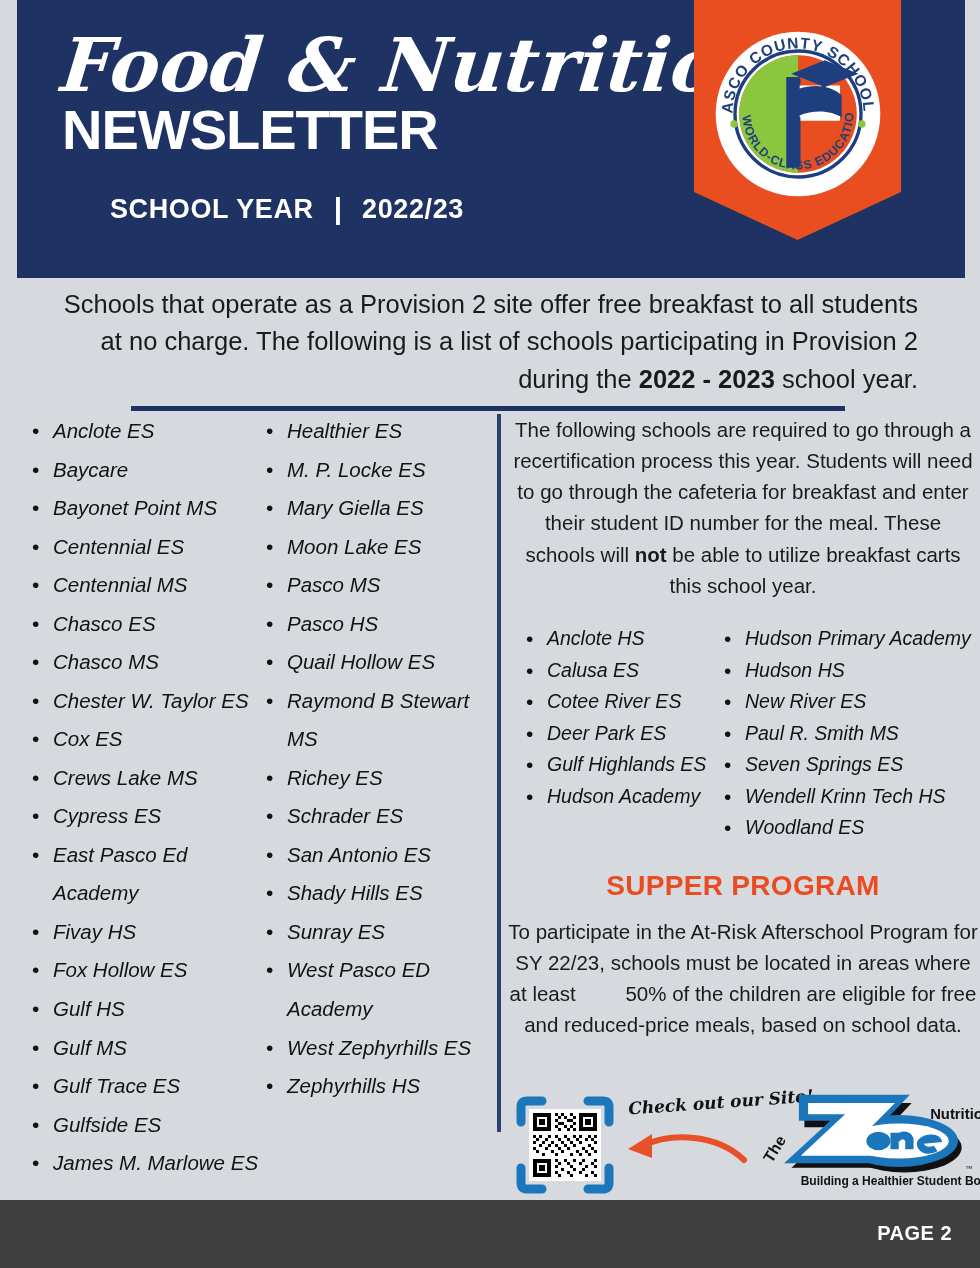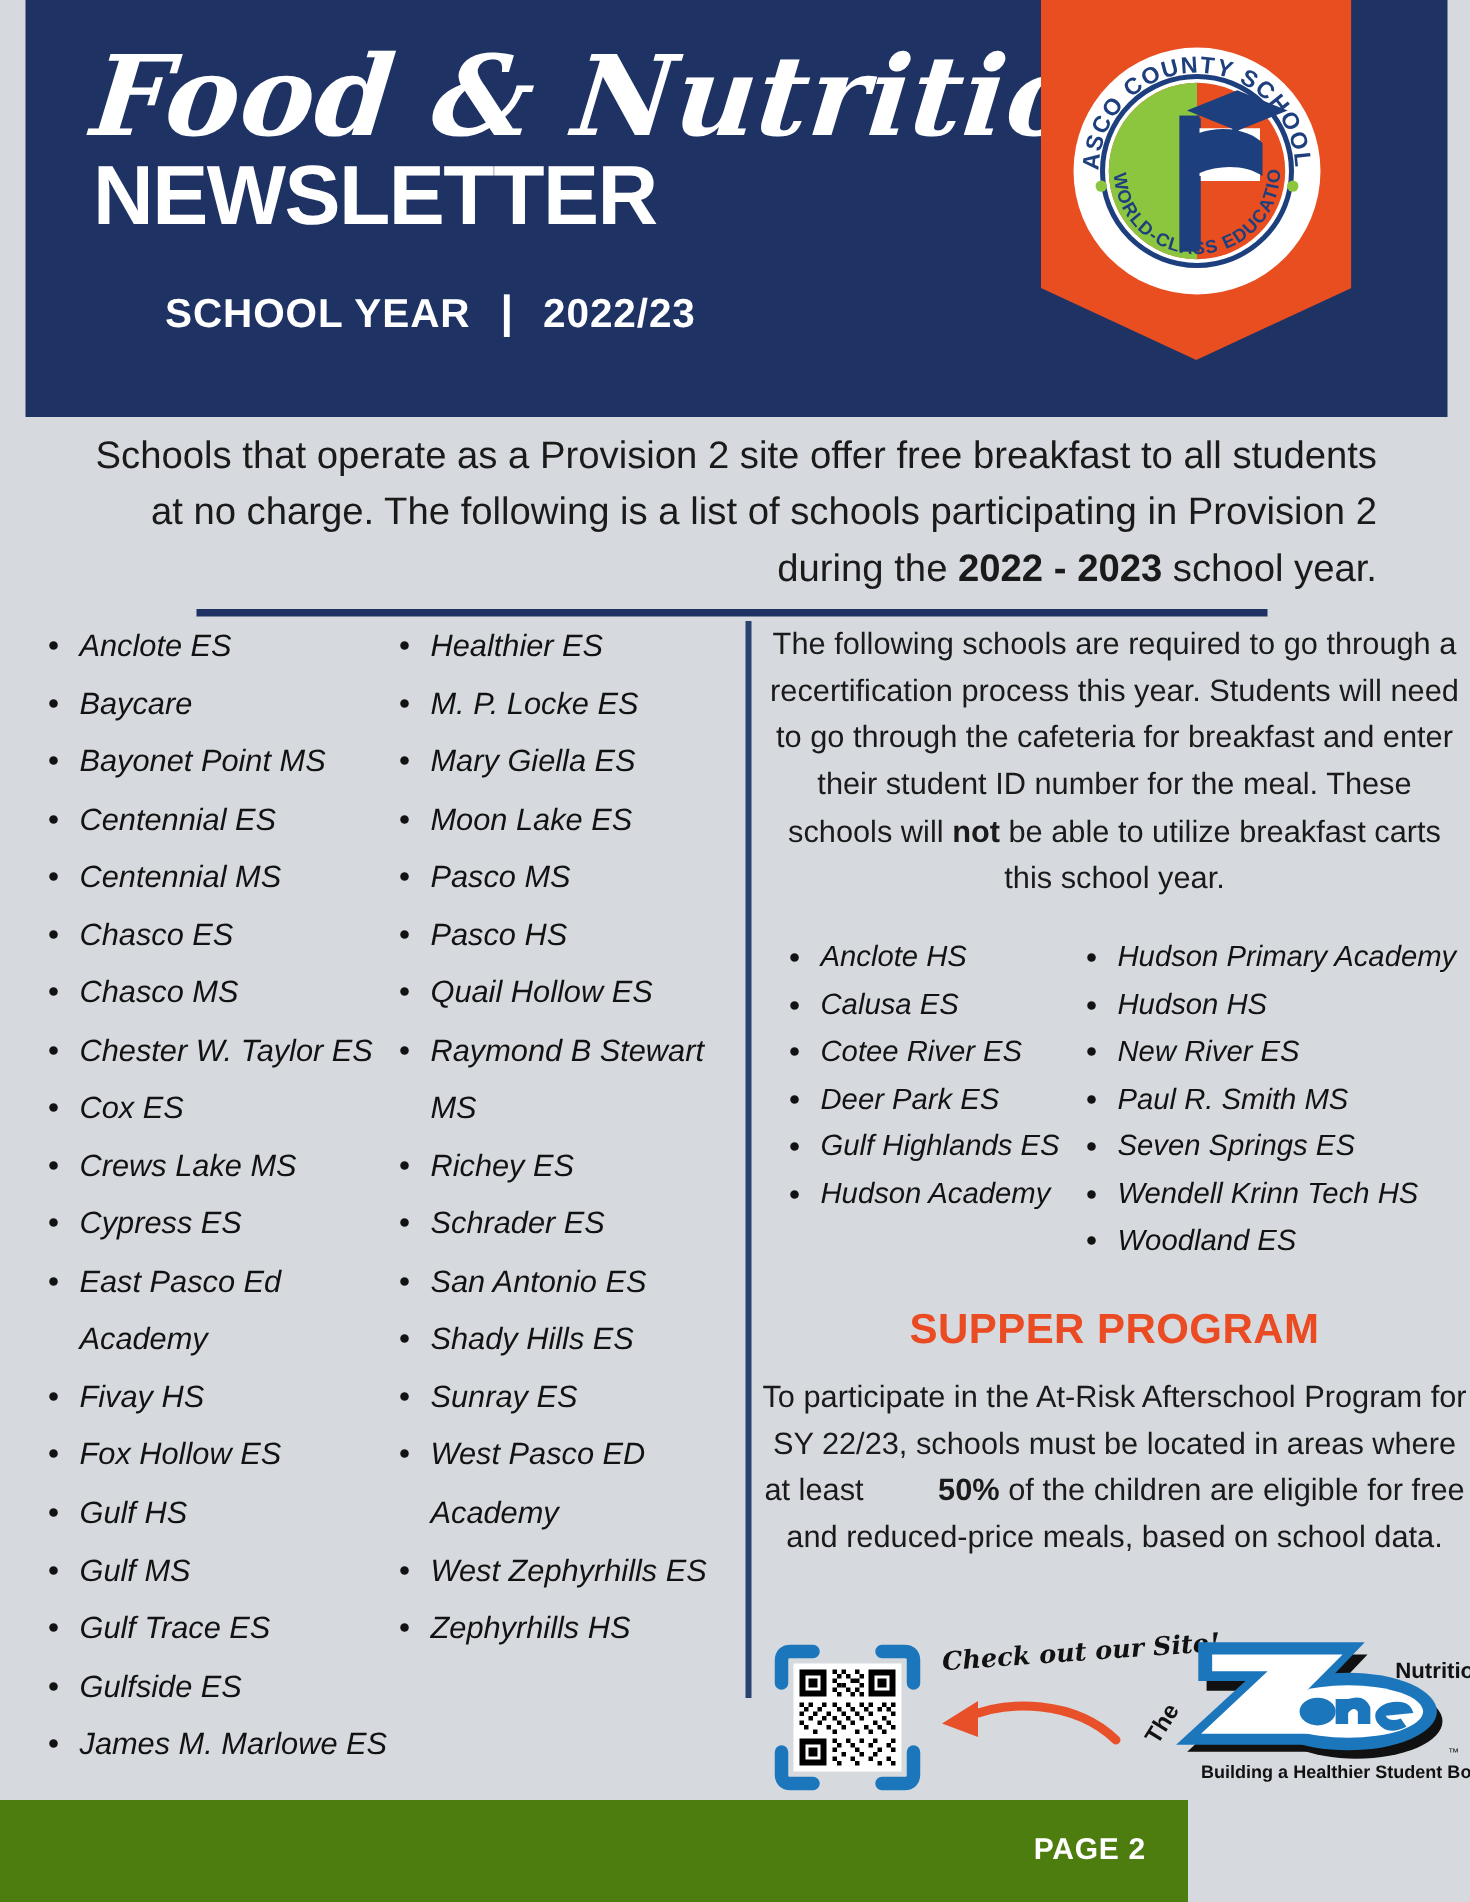--- a/index.html
+++ b/index.html
@@ -203,21 +203,21 @@
     font-size: 28px;
     letter-spacing: 0.3px;
   }
   .supper-text {
     margin-top: 14px;
     text-align: center;
     font-size: 20.5px;
     line-height: 1.52;
     color: #1a1a1a;
   }
-  .supper-text b { font-weight: 700; margin-left: 44px; }
+  .supper-text b { font-weight: 400; margin-left: 44px; }
 
   
   .promo {
     position: absolute;
     left: 510px;
     top: 1090px;
     width: 470px;
     height: 108px;
   }
 
@@ -254,23 +254,23 @@
     top: -4px;
     width: 222px;
     height: 110px;
   }
 
   
   .footer {
     position: absolute;
     left: 0;
     top: 1200px;
-    width: 792px;
+    width: 980px;
     height: 68px;
-    background: #4d7c0f;
+    background: #404040;
   }
   .page-num {
     position: absolute;
     right: 28px;
     top: 22px;
     color: #ffffff;
     font-weight: 700;
     font-size: 20px;
     letter-spacing: 0.5px;
   }

